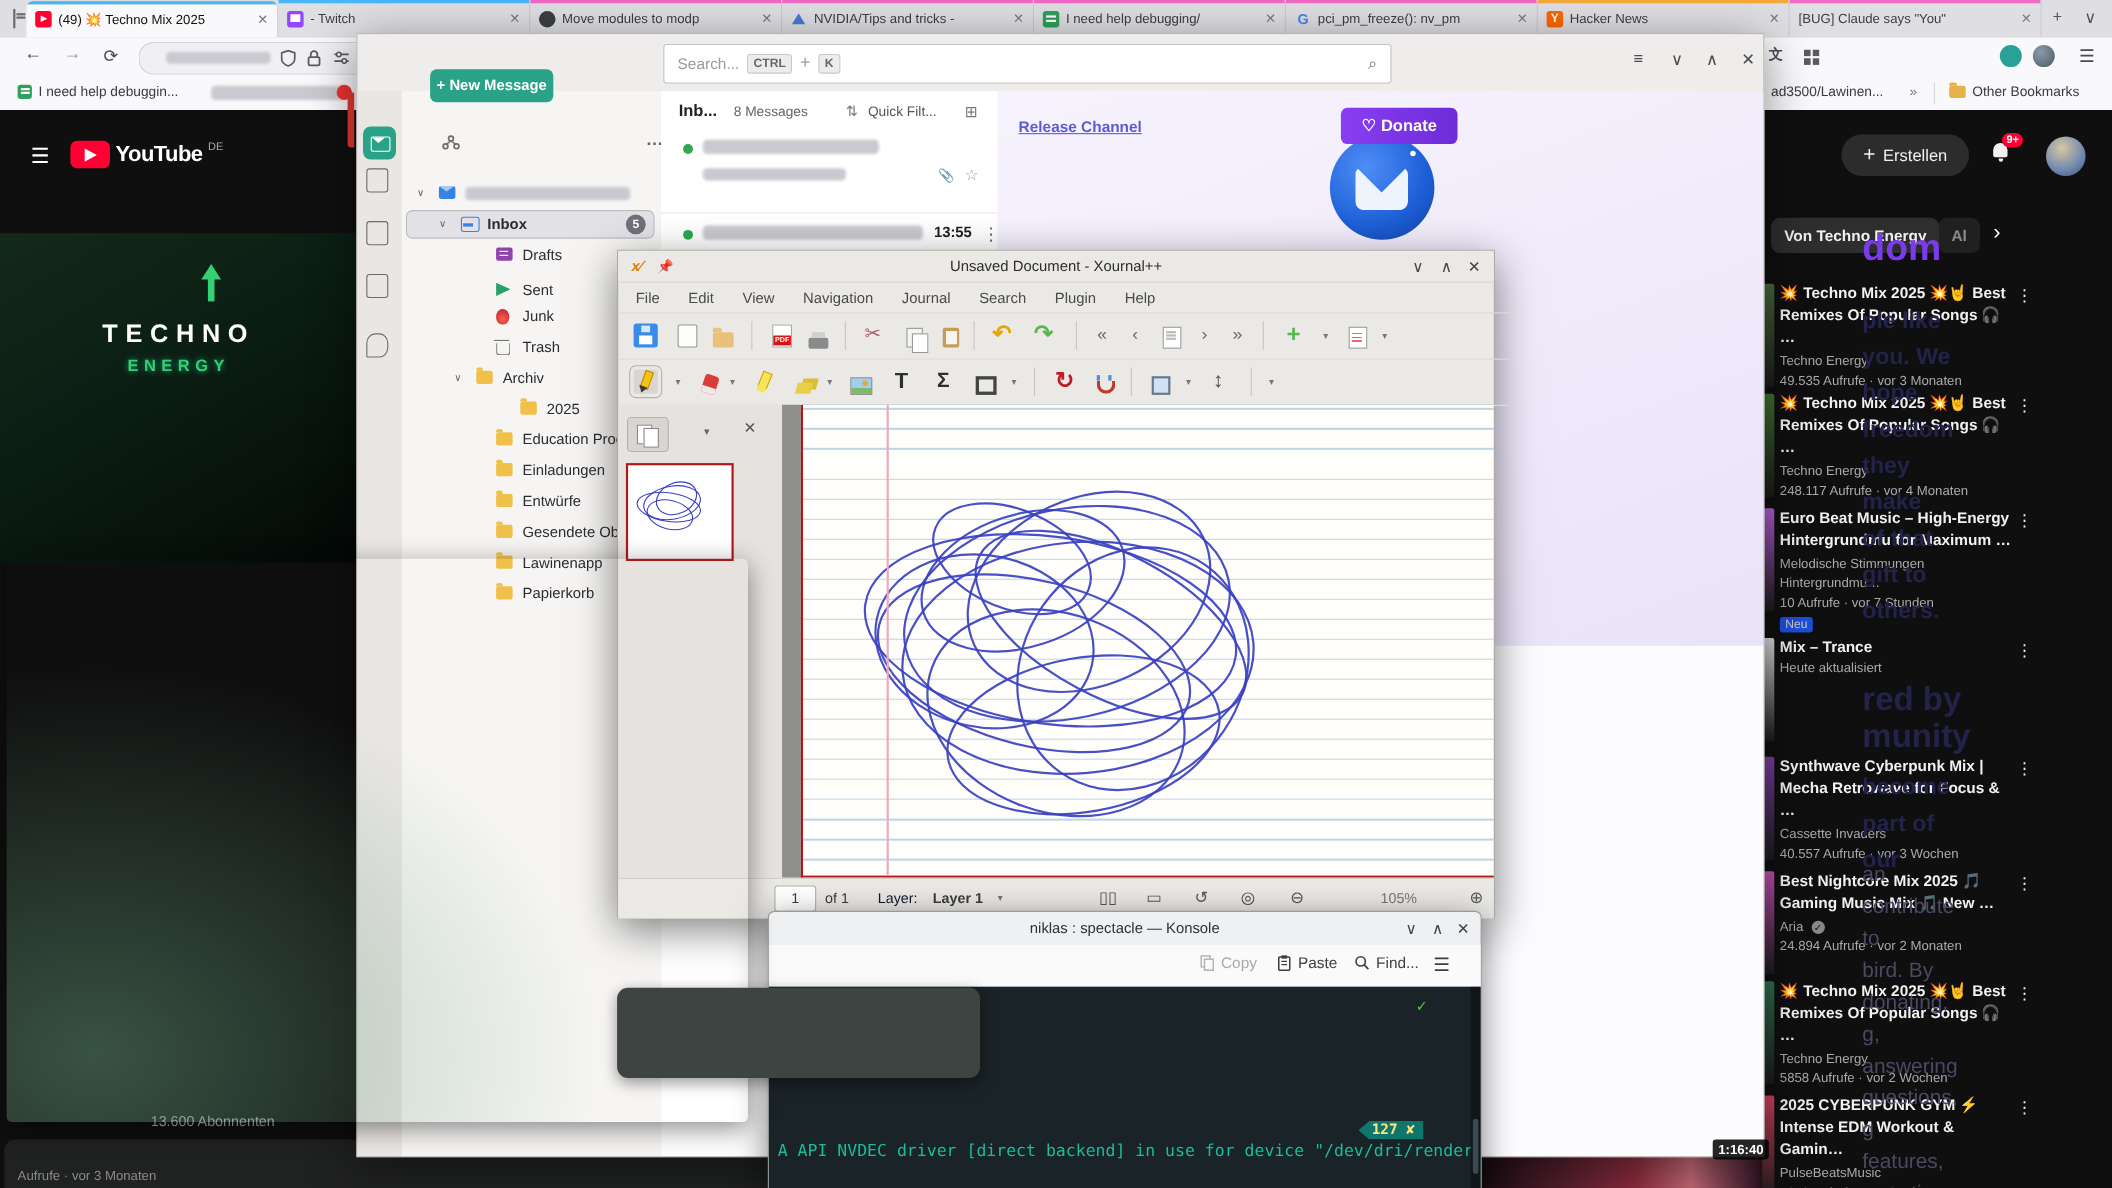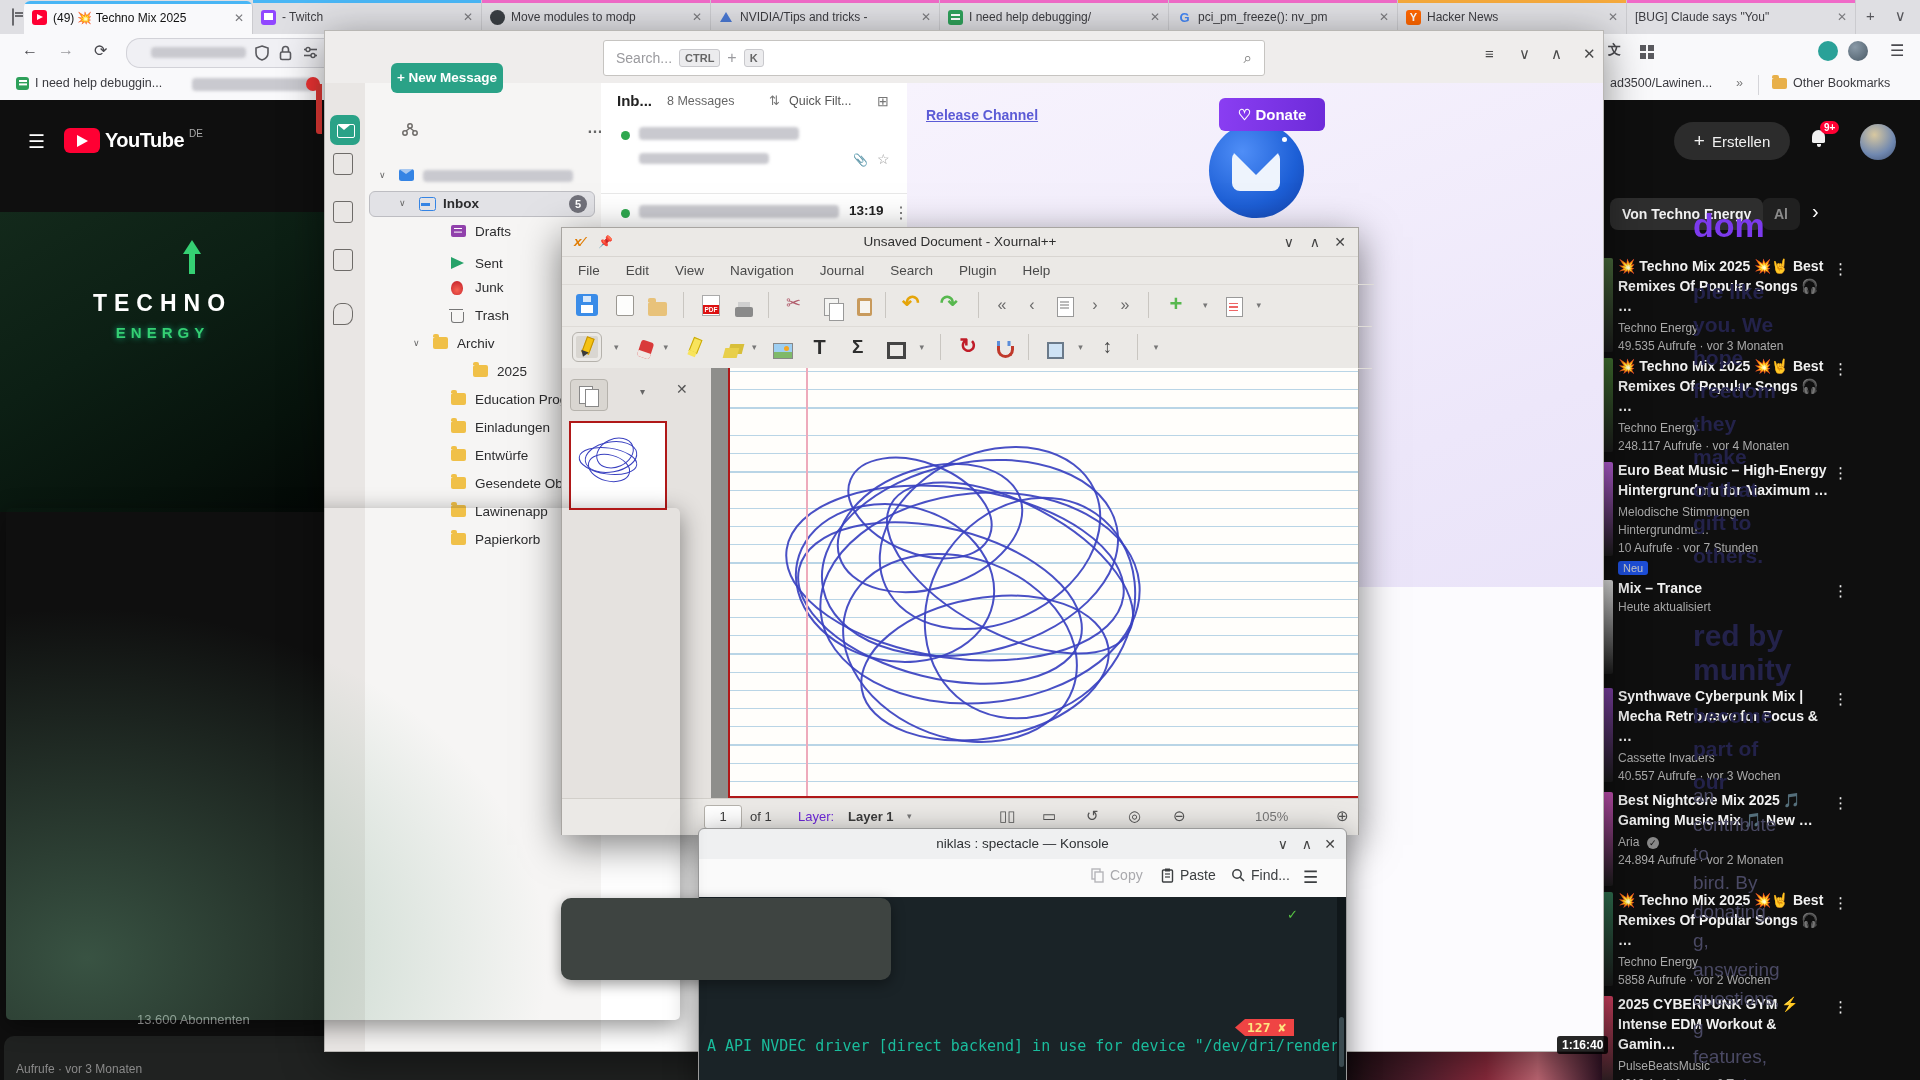--- a/index.html
+++ b/index.html
@@ -180,21 +180,21 @@
   .st-ic{position:absolute;top:8px;color:#555;font-size:15px;}
   .thumb{position:absolute;left:7px;top:53px;width:94px;height:85px;background:#fff;border:2.5px solid #b01818;}
   
   #kwin{position:absolute;left:698px;top:828px;width:647px;height:252px;background:#eff0f1;
     box-shadow:0 8px 30px rgba(0,0,0,.5);z-index:30;border:1px solid #9a9a9a;border-radius:6px 6px 0 0;}
   .k-title{position:absolute;top:0;left:0;width:100%;height:30px;font-size:13.5px;color:#2e3134;text-align:center;line-height:30px;}
   .k-toolbar{position:absolute;top:30px;left:0;width:100%;height:38px;background:#fafafa;border-bottom:1px solid #ddd;}
   .k-tbtn{position:absolute;top:8px;font-size:14px;color:#3c3f41;display:flex;gap:6px;align-items:center;}
   .k-content{position:absolute;top:68px;left:0;width:647px;height:184px;background:#1a2327;overflow:hidden;}
   .k-out{position:absolute;left:8px;top:140px;font-family:"DejaVu Sans Mono",monospace;font-size:15px;color:#1abc9c;white-space:nowrap;}
-  .exitbadge{position:absolute;left:536px;top:122px;background:#ef4444;color:#ffe680;font-family:"DejaVu Sans Mono",monospace;
+  .exitbadge{position:absolute;left:536px;top:122px;background:#0f766e;color:#ffe680;font-family:"DejaVu Sans Mono",monospace;
     font-size:13px;font-weight:bold;padding:1px 8px 1px 12px;clip-path:polygon(10px 0,100% 0,100% 100%,10px 100%,0 50%);}
   
   #shot{position:absolute;left:6px;top:508px;width:674px;height:512px;z-index:40;border-radius:5px;
     background:linear-gradient(103deg,#41464 3 0%,#474b49 0%,#5a5f5b 16%,#7e847d 36%,#aab0a7 55%,#d8d7d2 74%,#f2f1ee 90%,#fbfbf9 100%);
     box-shadow:0 6px 24px rgba(0,0,0,.45);}
   #shot::after{content:"";position:absolute;inset:0;border-radius:5px;
     background:radial-gradient(ellipse at 12% 88%,rgba(98,150,118,.5),transparent 55%);}
   #darkpill{position:absolute;left:561px;top:898px;width:330px;height:82px;background:#3e4441;border-radius:10px;z-index:45;
     box-shadow:0 4px 14px rgba(0,0,0,.4);}
   .ctrl-glyph{font-size:14px;color:#444;}
@@ -519,21 +519,21 @@
       <div class="msg-card" style="top:36px;height:74px">
         <span class="udot" style="left:20px;top:12px"></span>
         <div class="blurbar abs" style="left:38px;top:8px;width:160px;height:13px"></div>
         <div class="blurbar abs" style="left:38px;top:34px;width:130px;height:11px"></div>
         <span class="abs" style="left:252px;top:34px;color:#999;font-size:12px">📎</span>
         <span class="abs" style="left:276px;top:32px;color:#999;font-size:14px">☆</span>
       </div>
       <div class="msg-card" style="top:112px;height:66px">
         <span class="udot" style="left:20px;top:14px"></span>
         <div class="blurbar abs" style="left:38px;top:10px;width:200px;height:13px"></div>
-        <span class="abs" style="left:248px;top:8px;font-size:13.5px;font-weight:bold;color:#222">13:19</span>
+        <span class="abs" style="left:248px;top:8px;font-size:13.5px;font-weight:bold;color:#222">13:55</span>
         <span class="abs" style="left:292px;top:8px;color:#666">⋮</span>
         <span class="abs" style="left:248px;top:34px;font-size:13px;font-weight:bold;color:#333">rbeiter</span>
         <div class="blurbar abs" style="left:38px;top:36px;width:180px;height:11px"></div>
       </div>
     </div>
 
     <div class="tb-donatepane">
       <div class="abs" style="left:19px;top:24px;color:#5b5bd6;font-size:14px;font-weight:bold;text-decoration:underline">Release Channel</div>
       <div class="tb-whitecard"></div>
       <div class="abs" style="left:786px;top:123px">
@@ -679,21 +679,21 @@
             <ellipse cx="300" cy="240" rx="100" ry="115" transform="rotate(35 300 240)"></ellipse>
             <ellipse cx="190" cy="140" rx="75" ry="45" transform="rotate(22 190 140)"></ellipse>
           </g>
         </svg>
       </div>
     </div>
 
     <div class="xo-status">
       <div class="abs" style="left:142px;top:6px;width:36px;height:22px;background:#fff;border:1px solid #b5b2ac;border-radius:3px;text-align:center;line-height:22px">1</div>
       <span class="abs" style="left:188px;top:10px">of 1</span>
-      <span class="abs" style="left:236px;top:10px;color:#6d28d9">Layer:</span>
+      <span class="abs" style="left:236px;top:10px;color:#0f172a">Layer:</span>
       <span class="abs" style="left:286px;top:10px;font-weight:bold">Layer 1</span>
       <span class="abs" style="left:345px;top:12px;font-size:9px;color:#777">▾</span>
       <div class="st-ic" style="left:437px">▯▯</div>
       <div class="st-ic" style="left:480px">▭</div>
       <div class="st-ic" style="left:524px">↺</div>
       <div class="st-ic" style="left:566px">◎</div>
       <div class="st-ic" style="left:611px">⊖</div>
       <span class="abs" style="left:693px;top:10px;color:#777">105%</span>
       <div class="st-ic" style="left:774px">⊕</div>
     </div>

